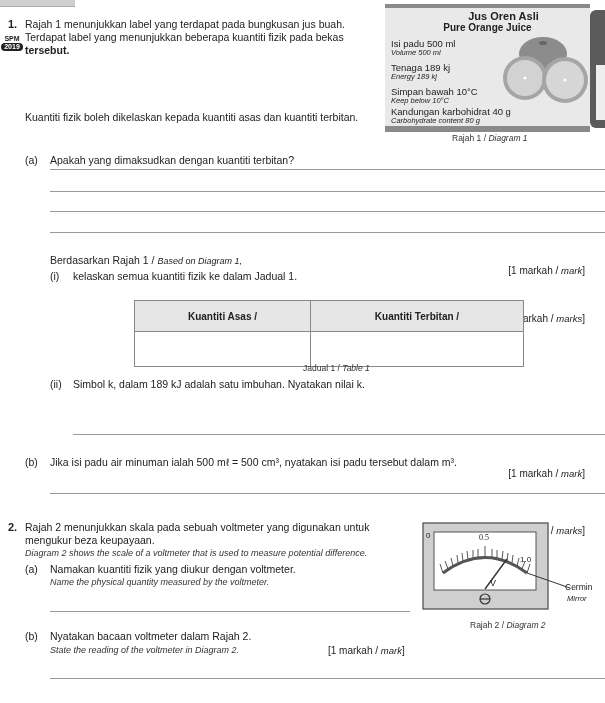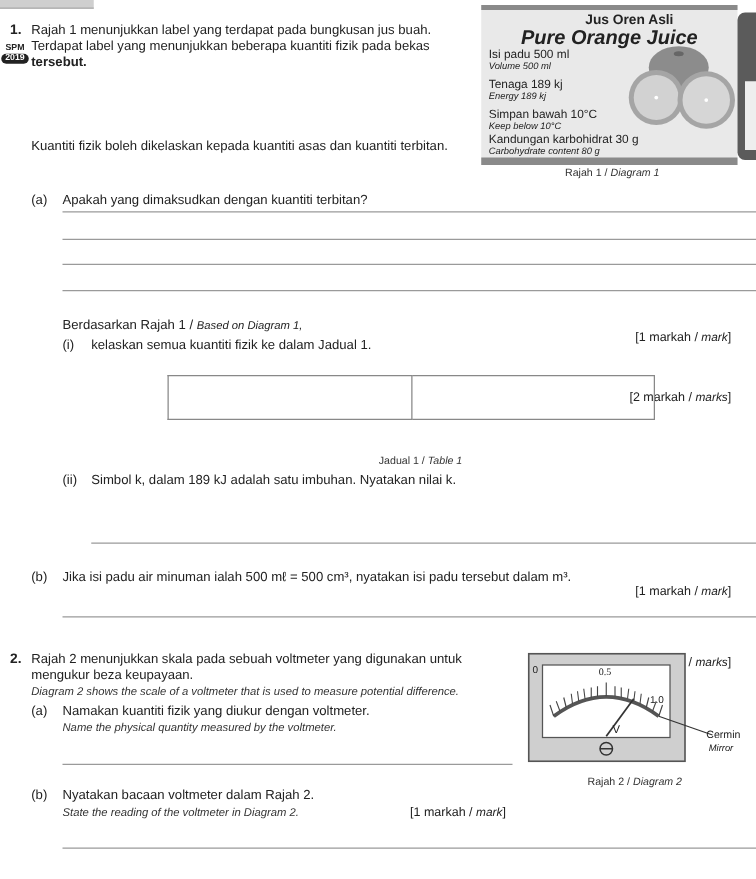--- a/index.html
+++ b/index.html
@@ -14,21 +14,21 @@
   .mark { position:absolute; font-size:10px; color:#222; white-space:nowrap;margin-top:28px; }
   .mark i { font-style:italic; font-size:9.5px; }
   .txt { position:absolute; white-space:nowrap; }
   .en { font-style:italic; font-size:9px; color:#333; }
   .badge { left:1px; top:35px; width:22px; font-size:7px; font-weight:bold; line-height:8px; text-align:center; }
   .badge .yr { background:#222; color:#fff; border-radius:6px; display:block; }
 
   
   .label { left:385px; top:4px; width:205px; height:128px; background:#e9e9e9; border-top:4px solid #8a8a8a; border-bottom:6px solid #8a8a8a; box-sizing:border-box; }
   .label .title { position:absolute; left:0; width:100%; text-align:center; top:2px; font-weight:bold; font-size:11px;margin-left:16px; }
-  .label .subtitle { position:absolute; left:0; width:100%; text-align:center; top:14px; font-weight:bold; font-style:italic; font-size:16px; }
+  .label .subtitle { position:absolute; left:0; width:100%; text-align:center; top:14px; font-weight:bold; font-size:10px; }
   .label .row { position:absolute; left:6px; font-size:9.5px; }
   .label .row .sub { display:block; font-style:italic; font-size:7.5px; margin-top:-1px; }
   .caption { position:absolute; font-size:8.5px; color:#333; white-space:nowrap; }
   .caption i { font-style:italic; }
 
   .sidetab { left:590px; top:10px; width:15px; height:118px; background:#5b5b5b; border-radius:6px 0 0 6px; }
   .sidetab2 { left:596px; top:65px; width:9px; height:55px; background:#eee; }
 
   table.t1 { position:absolute; left:134px; top:300px; width:390px; border-collapse:collapse; font-size:10px; }
   table.t1 th { background:#e6e6e6; border:1px solid #888; height:28px; font-weight:bold; text-align:center; }
@@ -62,21 +62,21 @@
   </div>
   <div class="row" style="top:54px;">
     <span>Tenaga 189 kj</span>
     <span class="sub">Energy 189 kj</span>
   </div>
   <div class="row" style="top:78px;">
     <span>Simpan bawah 10°C</span>
     <span class="sub">Keep below 10°C</span>
   </div>
   <div class="row" style="top:98px;">
-    <span>Kandungan karbohidrat 30 g</span>
+    <span>Kandungan karbohidrat 40 g</span>
     <span class="sub">Carbohydrate content 80 g</span>
   </div>
   <svg style="position:absolute;left:110px;top:26px;" width="95" height="70">
     <ellipse cx="48" cy="20" rx="24" ry="17" fill="#8c8c8c"></ellipse>
     <ellipse cx="48" cy="9" rx="4" ry="2" fill="#666"></ellipse>
     <circle cx="30" cy="44" r="22" fill="#a5a5a5"></circle>
     <circle cx="30" cy="44" r="18" fill="#d2d2d2"></circle>
     <circle cx="30" cy="44" r="1.5" fill="#fff"></circle>
     <circle cx="70" cy="46" r="23" fill="#a5a5a5"></circle>
     <circle cx="70" cy="46" r="19" fill="#d6d6d6"></circle>
@@ -94,20 +94,24 @@
 <div class="line" style="left:50px;top:232px;width:555px;"></div>
 <span class="mark" style="right:20px;top:237px;"><span>[1 markah / </span><i>mark</i>]</span>
 
 <span class="txt" style="left:50px;top:254px;"><span>Berdasarkan Rajah 1 / </span><i style="font-size:9px;">Based on Diagram 1,</i></span>
 <span class="txt" style="left:50px;top:270px;">(i)</span>
 <span class="txt" style="left:73px;top:270px;">kelaskan semua kuantiti fizik ke dalam Jadual 1.</span>
 <span class="mark" style="right:20px;top:285px;"><span>[2 markah / </span><i>marks</i>]</span>
 
 <table class="t1">
   <tbody>
+      <tr>
+    <th><span>Kuantiti Asas / </span></th>
+    <th><span>Kuantiti Terbitan / </span></th>
+  </tr>
   <tr>
     <td></td>
     <td></td>
   </tr>
 </tbody>
   </table>
 <span class="caption" style="left:303px;top:363px;"><span>Jadual 1 / </span><i>Table 1</i></span>
 
 <span class="txt" style="left:50px;top:378px;">(ii)</span>
 <span class="txt" style="left:73px;top:378px;">Simbol k, dalam 189 kJ adalah satu imbuhan. Nyatakan nilai k.</span>

